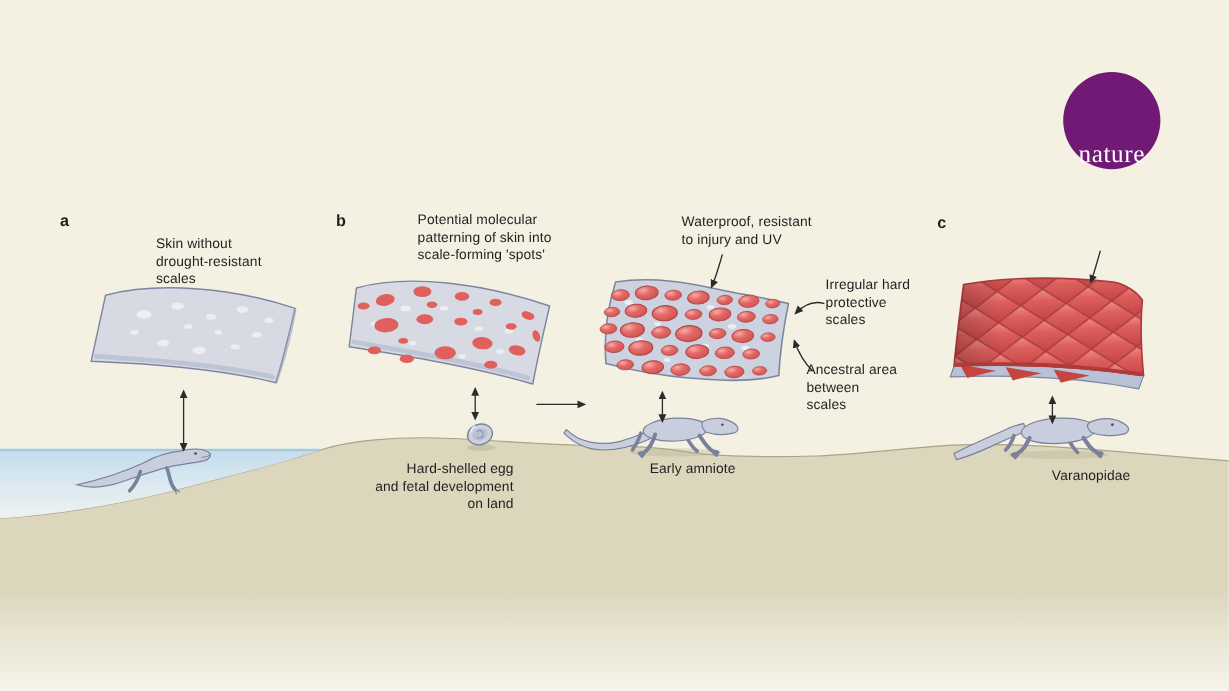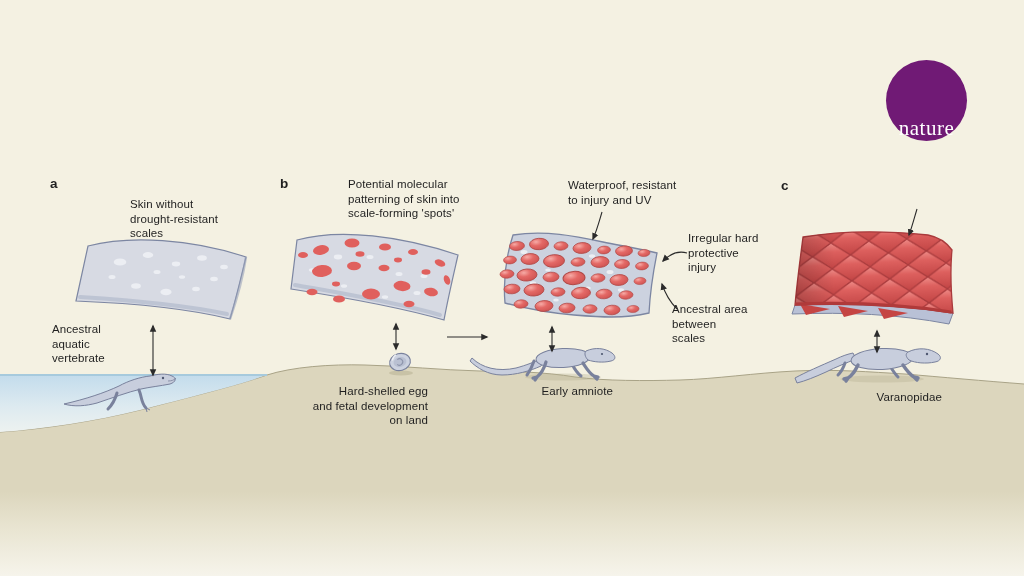--- a/index.html
+++ b/index.html
@@ -265,37 +265,34 @@
   </svg>
 
   <div class="nature-logo">
     <span>nature</span>
   </div>
 
   <div class="lbl panel-letter" id="letter-a">a</div>
   <div class="lbl" id="caption-a">Skin without
 drought-resistant
 scales</div>
-  <div class="lbl" id="label-ancestral">Ancestral
-aquatic
-vertebrate</div>
 
   <div class="lbl panel-letter" id="letter-b">b</div>
   <div class="lbl" id="label-egg">Hard-shelled egg
 and fetal development
 on land</div>
   <div class="lbl" id="caption-b">Potential molecular
 patterning of skin into
 scale-forming 'spots'</div>
   <div class="lbl" id="label-amniote">Early amniote</div>
   <div class="lbl" id="caption-waterproof">Waterproof, resistant
 to injury and UV</div>
   <div class="lbl" id="callout-hard">Irregular hard
 protective
-injury</div>
+scales</div>
   <div class="lbl" id="callout-flex">Ancestral area
 between
 scales</div>
 
   <div class="lbl panel-letter" id="letter-c">c</div>
   <div class="lbl" id="label-varanopidae">Varanopidae</div>
 
 </div>
 
 </body></html>

